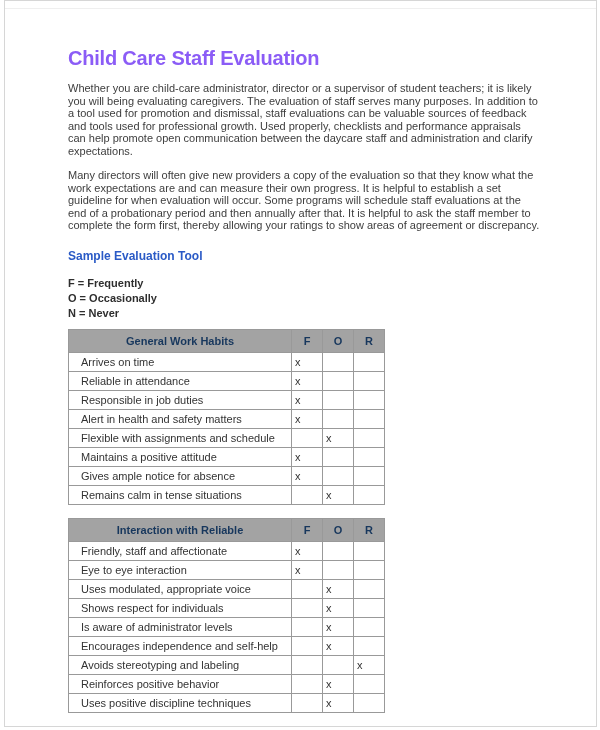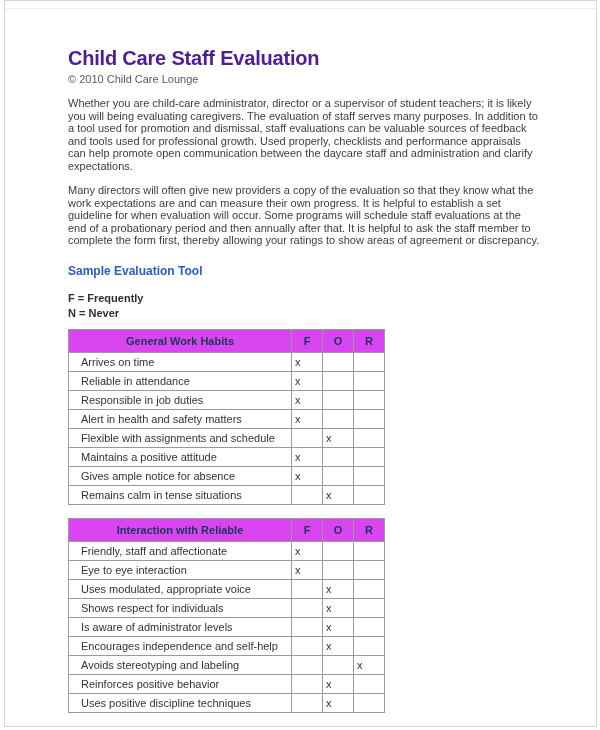--- a/index.html
+++ b/index.html
@@ -33,21 +33,21 @@
     left: 68px;
     top: 46px;
     width: 472px;
     color: #3d3d3d;
   }
   .doc-title {
     margin: 0;
     font-size: 20px;
     line-height: 24px;
     font-weight: 600;
-    color: #4c1d95;
+    color: #8b5cf6;
     letter-spacing: -0.2px;
   }
   .copyright {
     margin-top: 3px;
     font-size: 11px;
     color: #595959;
   }
   .para {
     margin: 0;
     margin-top: 12px;
@@ -77,21 +77,21 @@
     margin-bottom: 13px;
     table-layout: fixed;
   }
   .eval-table th, .eval-table td {
     border: 1px solid #999999;
     font-size: 11px;
     overflow: hidden;
     white-space: nowrap;
   }
   .eval-table th {
-    background: #d946ef;
+    background: #a3a3a3;
     color: #17375d;
     font-weight: bold;
     height: 20px;
     text-align: center;
   }
   .eval-table td {
     height: 16px;
     color: #333333;
     font-weight: normal;
   }
@@ -102,29 +102,29 @@
 </style>
 </head>
 <body>
 
 <div class="canvas">
   <div class="page-frame"></div>
   <div class="top-faint-line"></div>
 
   <div class="content">
     <h1 class="doc-title">Child Care Staff Evaluation</h1>
-    <div class="copyright">© 2010 Child Care Lounge</div>
 
     <p class="para">Whether you are child-care administrator, director or a supervisor of student teachers; it is likely you will being evaluating caregivers. The evaluation of staff serves many purposes. In addition to a tool used for promotion and dismissal, staff evaluations can be valuable sources of feedback and tools used for professional growth. Used properly, checklists and performance appraisals can help promote open communication between the daycare staff and administration and clarify expectations.</p>
     <p class="para">Many directors will often give new providers a copy of the evaluation so that they know what the work expectations are and can measure their own progress. It is helpful to establish a set guideline for when evaluation will occur. Some programs will schedule staff evaluations at the end of a probationary period and then annually after that. It is helpful to ask the staff member to complete the form first, thereby allowing your ratings to show areas of agreement or discrepancy.</p>
 
     <h2 class="section-heading">Sample Evaluation Tool</h2>
 
     <div class="legend">
       <div>F = Frequently</div>
+      <div>O = Occasionally</div>
       <div>N = Never</div>
     </div>
 
     <div id="tables">
         <table class="eval-table">
           <thead>
             <tr>
               <th class="col-label">General Work Habits</th>
               <th class="col-mark">F</th>
               <th class="col-mark">O</th>

